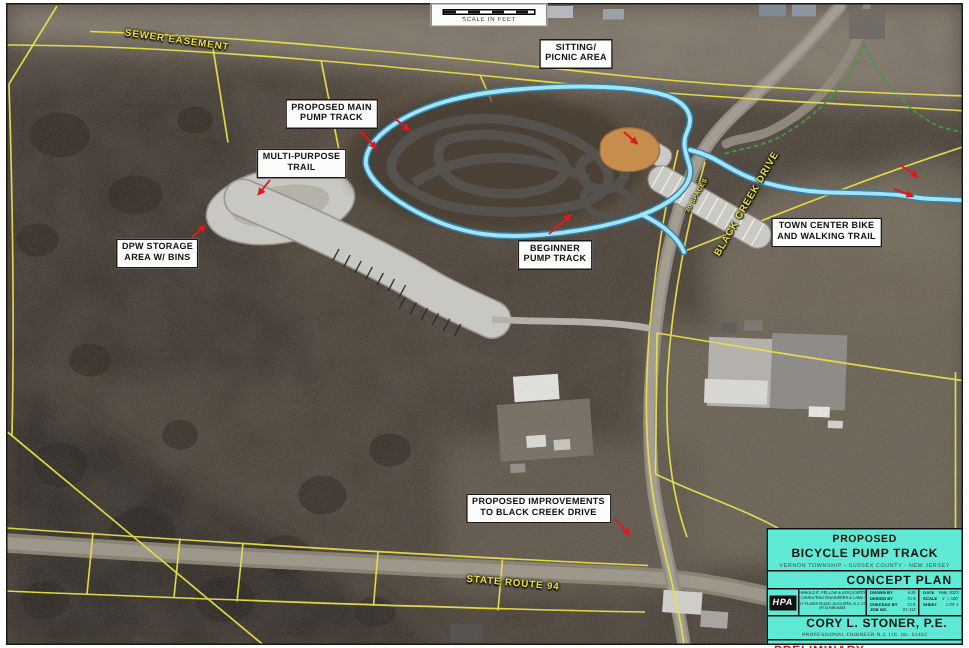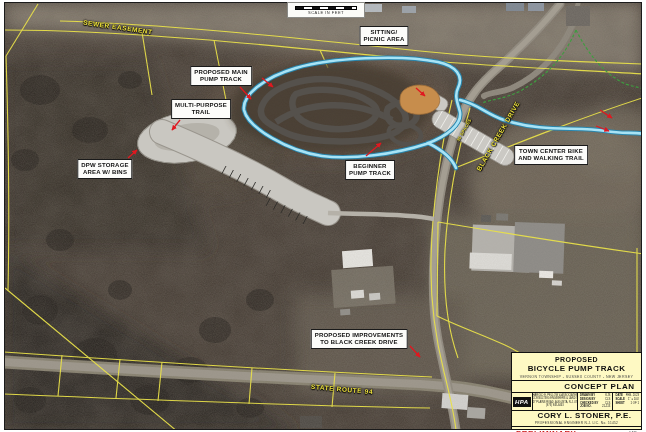--- a/index.html
+++ b/index.html
@@ -29,21 +29,21 @@
     background:#fbfbf8;border:1px solid #8a8a86;box-sizing:border-box;
   }
   .scalebar .bar{
     margin:3px 7px 0 7px;height:4px;border:1px solid #000;box-sizing:border-box;
     background:repeating-linear-gradient(90deg,#111 0 8px,#fff 8px 16px);
   }
   .scalebar .cap{font-size:4px;line-height:5px;text-align:center;color:#333;letter-spacing:.5px;}
   
   .tb{
     position:absolute;left:511px;top:352px;width:131px;height:78px;z-index:7;
-    background:#fef9c3;border:1px solid #111;box-sizing:border-box;color:#111;
+    background:#5eead4;border:1px solid #111;box-sizing:border-box;color:#111;
   }
   .tb .r-title{text-align:center;padding-top:2px;}
   .tb .t1{font-size:7px;font-weight:bold;line-height:9px;letter-spacing:.4px;}
   .tb .t2{font-size:8px;font-weight:bold;line-height:10px;letter-spacing:.4px;}
   .tb .t3{font-size:3.6px;line-height:6px;color:#444;letter-spacing:.4px;}
   .tb .r-plan{
     border-top:1px solid #111;border-bottom:1px solid #111;
     font-size:8px;font-weight:bold;text-align:center;line-height:11px;height:11px;letter-spacing:.6px;padding-left:46px;
   }
   .tb .r-info{display:flex;height:17px;border-bottom:1px solid #111;}

